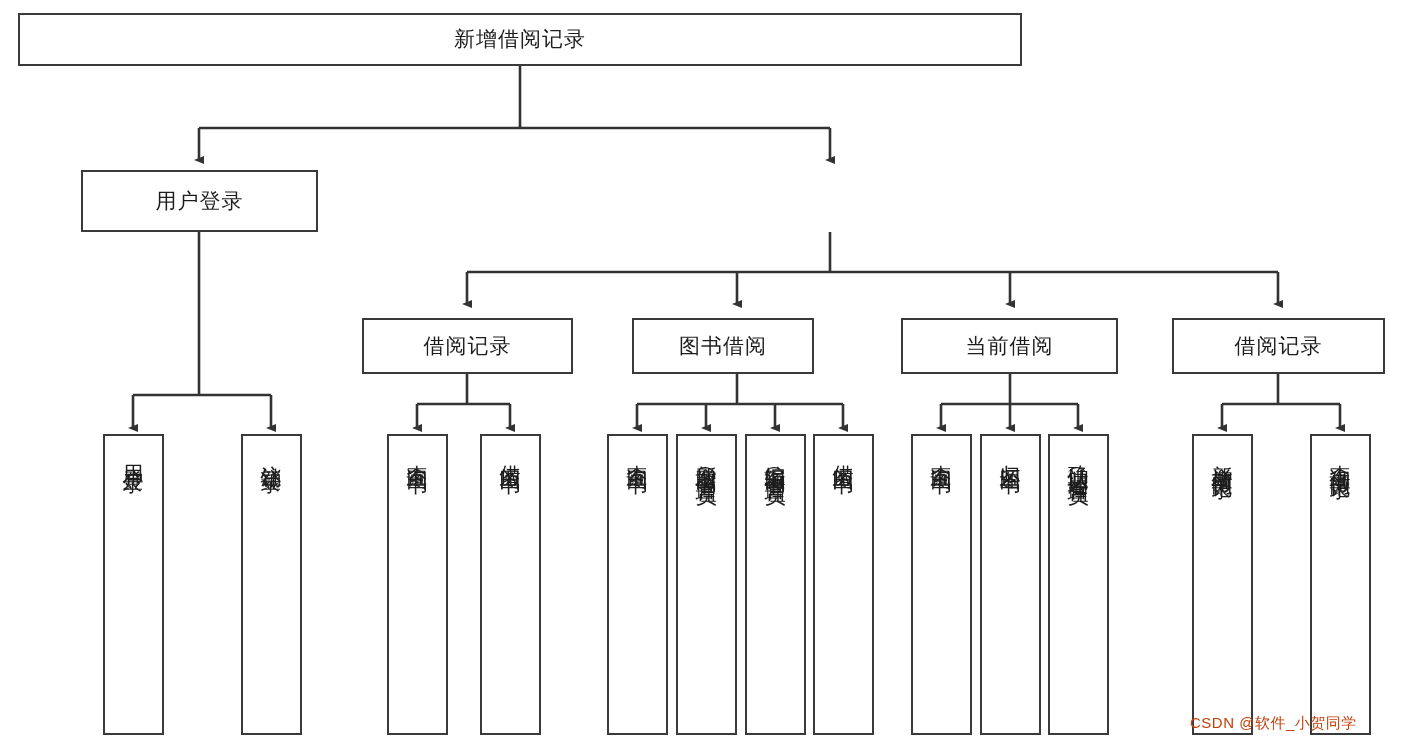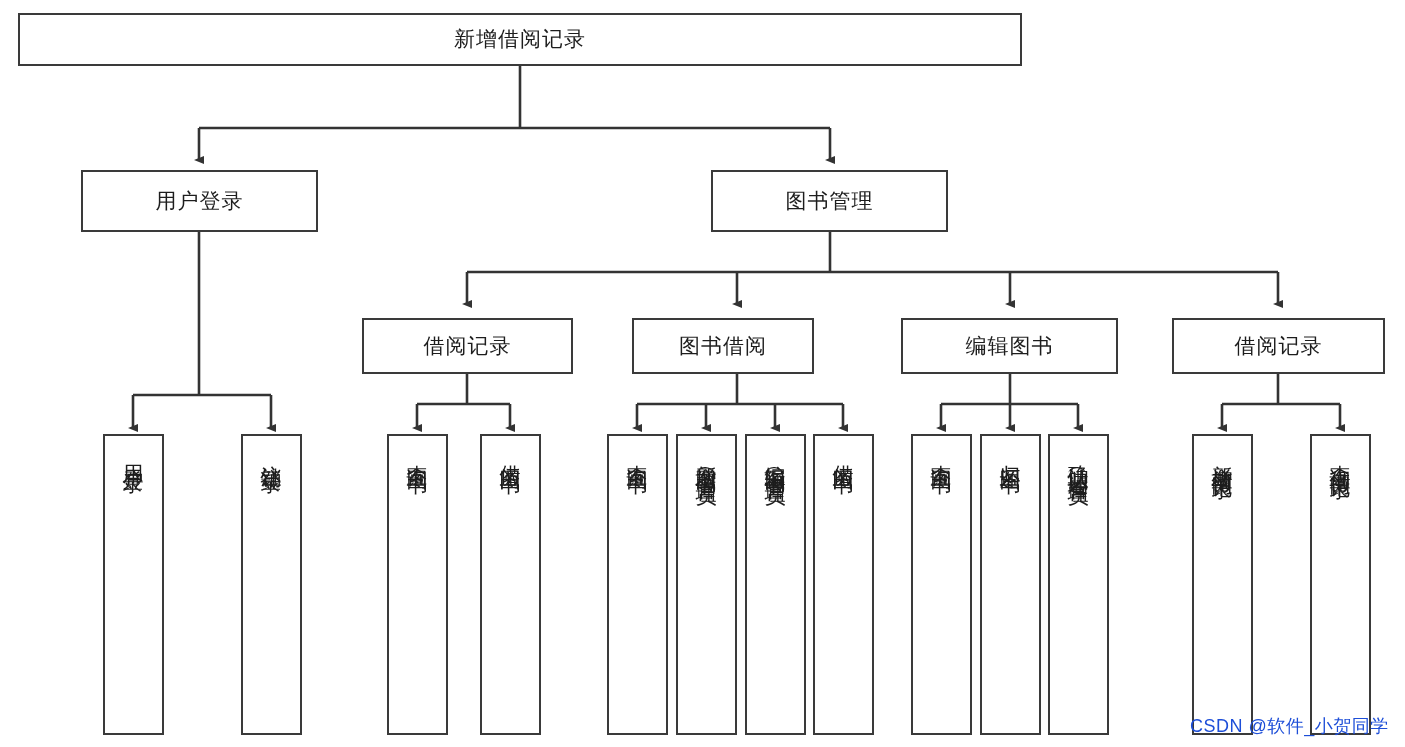--- a/index.html
+++ b/index.html
@@ -56,22 +56,22 @@
     writing-mode: vertical-rl;
     text-orientation: upright;
     letter-spacing: 3px;
     line-height: 1;
     white-space: pre-line;
   }
   .watermark {
     position: absolute;
     left: 1190px;
     top: 714px;
-    font-size: 18px;
-    color: #1d4ed8;
+    font-size: 15px;
+    color: #c2410c;
     letter-spacing: 0.5px;
     z-index: 5;
     white-space: pre;
   }
 </style>
 </head>
 <body>
 
 <div id="canvas">
 
@@ -125,32 +125,29 @@
     </g>
   </svg>
 
   <div class="node h" style="left:18px; top:13px; width:1004px; height:53px;">
     <span class="label">新增借阅记录</span>
   </div>
 
   <div class="node h" style="left:81px; top:170px; width:237px; height:62px;">
     <span class="label">用户登录</span>
   </div>
-  <div class="node h" style="left:711px; top:170px; width:237px; height:62px;">
-    <span class="label">图书管理</span>
-  </div>
 
   <div class="node h" style="left:362px; top:318px; width:211px; height:56px;">
     <span class="label">借阅记录</span>
   </div>
   <div class="node h" style="left:632px; top:318px; width:182px; height:56px;">
     <span class="label">图书借阅</span>
   </div>
   <div class="node h" style="left:901px; top:318px; width:217px; height:56px;">
-    <span class="label">编辑图书</span>
+    <span class="label">当前借阅</span>
   </div>
   <div class="node h" style="left:1172px; top:318px; width:213px; height:56px;">
     <span class="label">借阅记录</span>
   </div>
 
   <div class="node leaf" style="left:103px; top:434px; width:61px; height:301px;">
     <span class="label">用户登录</span>
   </div>
   <div class="node leaf" style="left:241px; top:434px; width:61px; height:301px;">
     <span class="label">注销登录</span>

